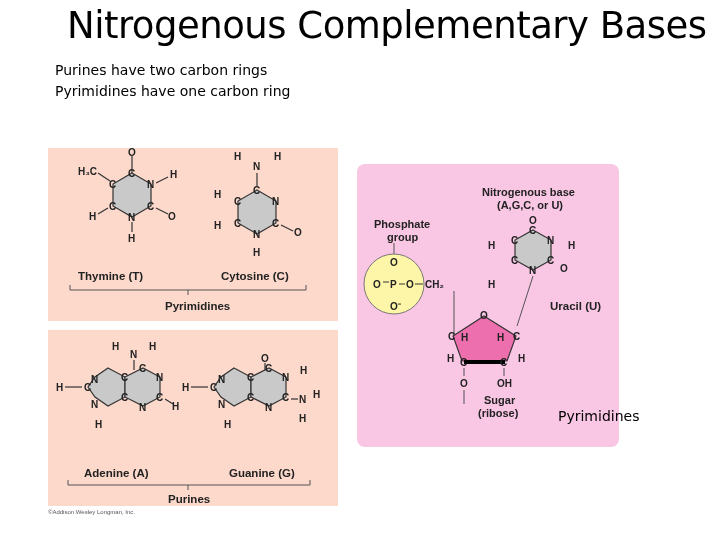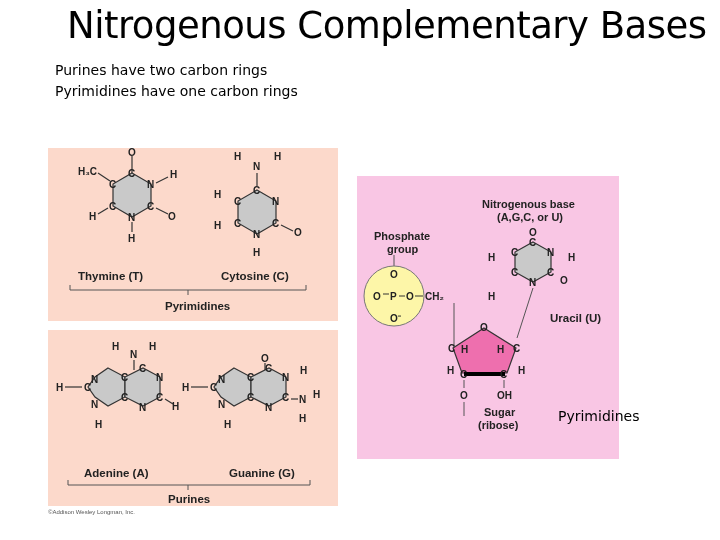--- a/index.html
+++ b/index.html
@@ -4,31 +4,31 @@
 <style>
   html, body { margin: 0; padding: 0; }
   body { width: 720px; height: 540px; background: #ffffff; position: relative; overflow: hidden; font-family: "Liberation Sans", sans-serif; }
   .title { position: absolute; left: 50px; top: 4px; font-size: 37px; color: #000; font-family: "DejaVu Sans", sans-serif; font-weight: normal; letter-spacing: -0.5px; white-space: nowrap; margin-left: 17px; }
   .sub { position: absolute; left: 55px; font-size: 14px; color: #000; font-family: "DejaVu Sans", sans-serif; white-space: nowrap; }
   .sub1 { top: 62px; }
   .sub2 { top: 83px; }
   .panel { position: absolute; }
   .pyr { left: 48px; top: 148px; width: 290px; height: 173px; background: #fcd9cb; }
   .pur { left: 48px; top: 330px; width: 290px; height: 176px; background: #fcd9cb; }
-  .nuc { left: 357px; top: 176px; width: 262px; height: 283px; background: #f9c6e4; }
+  .nuc { left: 357px; top: 164px; width: 262px; height: 283px; background: #f9c6e4; border-radius: 8px; }
   .copyright { position: absolute; left: 48px; top: 509px; font-size: 6px; color: #555; font-family: "Liberation Sans", sans-serif; }
   .nuc-label { position: absolute; left: 558px; top: 408px; font-size: 14px; color: #000; font-family: "DejaVu Sans", sans-serif; }
   svg text { font-family: "Liberation Sans", sans-serif; font-weight: bold; fill: #222; }
 </style>
 </head>
 <body>
 
 <div class="title">Nitrogenous Complementary Bases</div>
 <div class="sub sub1">Purines have two carbon rings</div>
-<div class="sub sub2">Pyrimidines have one carbon rings</div>
+<div class="sub sub2">Pyrimidines have one carbon ring</div>
 
 <div class="panel pyr">
   <svg width="290" height="173" viewBox="0 0 290 173">
 
     <g>
       <polygon points="84,25 103,36 103,58 84,69 65,58 65,36" fill="#c9c9c9" stroke="#333" stroke-width="1.2"></polygon>
       <line x1="84" y1="25" x2="84" y2="8" stroke="#333" stroke-width="1.2"></line>
       <text x="80" y="8" font-size="10">O</text>
       <text x="80" y="29" font-size="10">C</text>
       <text x="99" y="40" font-size="10">N</text>

